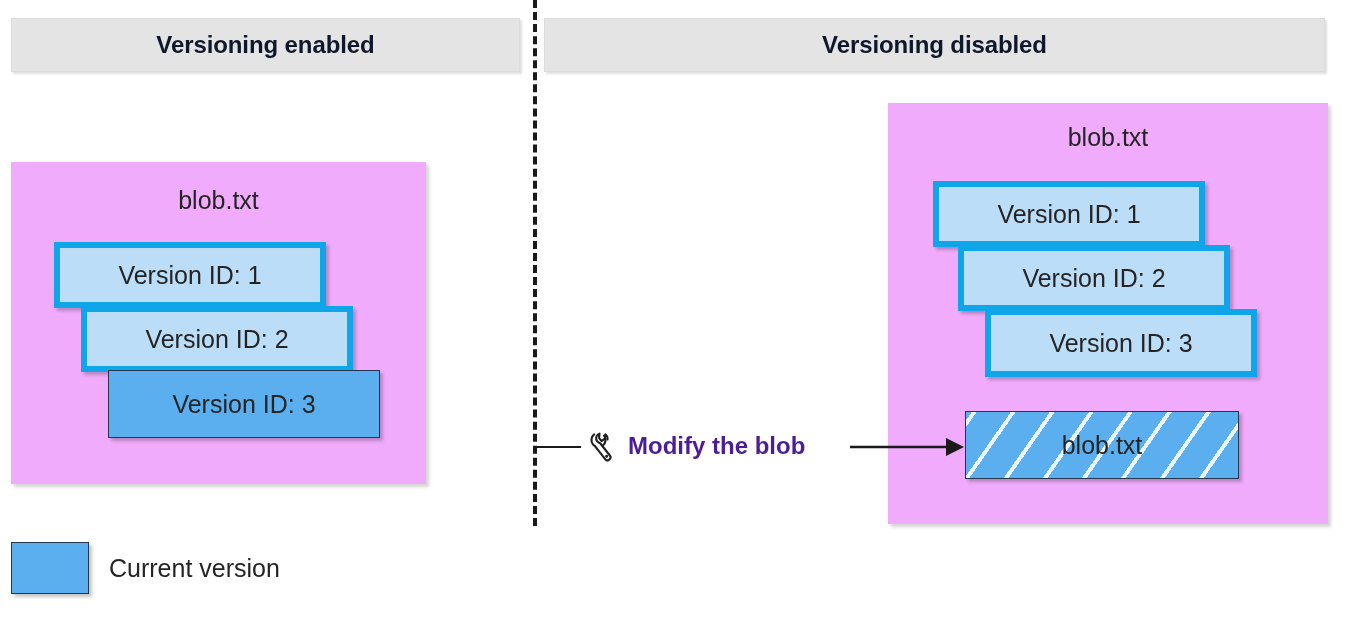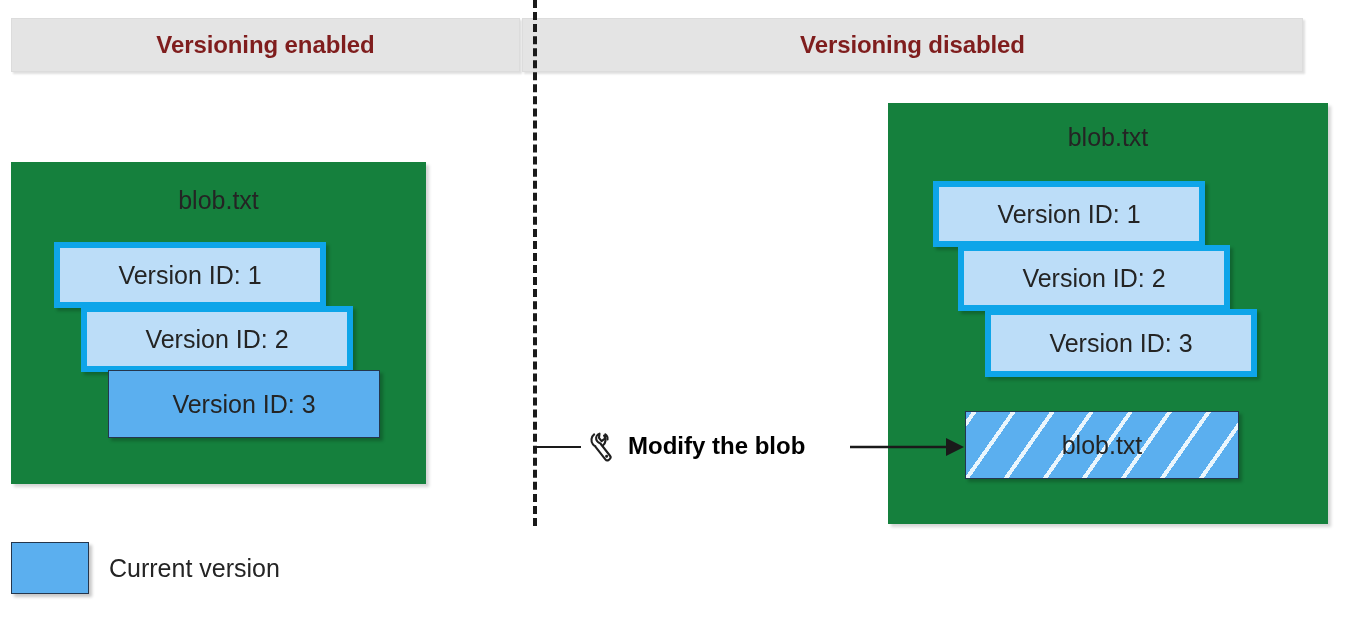--- a/index.html
+++ b/index.html
@@ -32,40 +32,40 @@
     border: 1px solid #dcdcdc;
     box-shadow: 2px 2px 2px rgba(0,0,0,0.13);
     display: flex;
     align-items: center;
     justify-content: center;
     box-sizing: border-box;
   }
   .col-header span {
     font-size: 24px;
     font-weight: bold;
-    color: #7f1d1d;
+    color: #0f172a;
     letter-spacing: -0.1px;
   }
   #header-left  { left: 11px;  top: 18px; width: 509px; height: 54px; }
-  #header-right { left: 522px; top: 18px; width: 781px; height: 54px; }
+  #header-right { left: 544px; top: 18px; width: 781px; height: 54px; }
 
   
   #divider {
     position: absolute;
     left: 533px;
     top: 0px;
     width: 0px;
     height: 526px;
     border-left: 4px dashed #1a1a1a;
   }
 
   
   .blob-panel {
     position: absolute;
-    background: #15803d;
+    background: #f0abfc;
     box-shadow: 3px 3px 3px rgba(0,0,0,0.17);
     box-sizing: border-box;
   }
   #panel-left  { left: 11px;  top: 162px; width: 415px; height: 322px; }
   #panel-right { left: 888px; top: 103px; width: 440px; height: 421px; }
 
   .panel-title {
     position: absolute;
     left: 0;
     width: 100%;
@@ -141,21 +141,21 @@
     left: 586px;
     top: 424px;
     height: 44px;
     display: flex;
     align-items: center;
     gap: 8px;
   }
   #modify-label .label-text {
     font-size: 24px;
     font-weight: bold;
-    color: #000000;
+    color: #4c1d95;
     white-space: nowrap;
   }
   #wrench-icon { display: block; }
 
   #modify-arrow {
     position: absolute;
     left: 850px;
     top: 432px;
     width: 116px;
     height: 30px;

